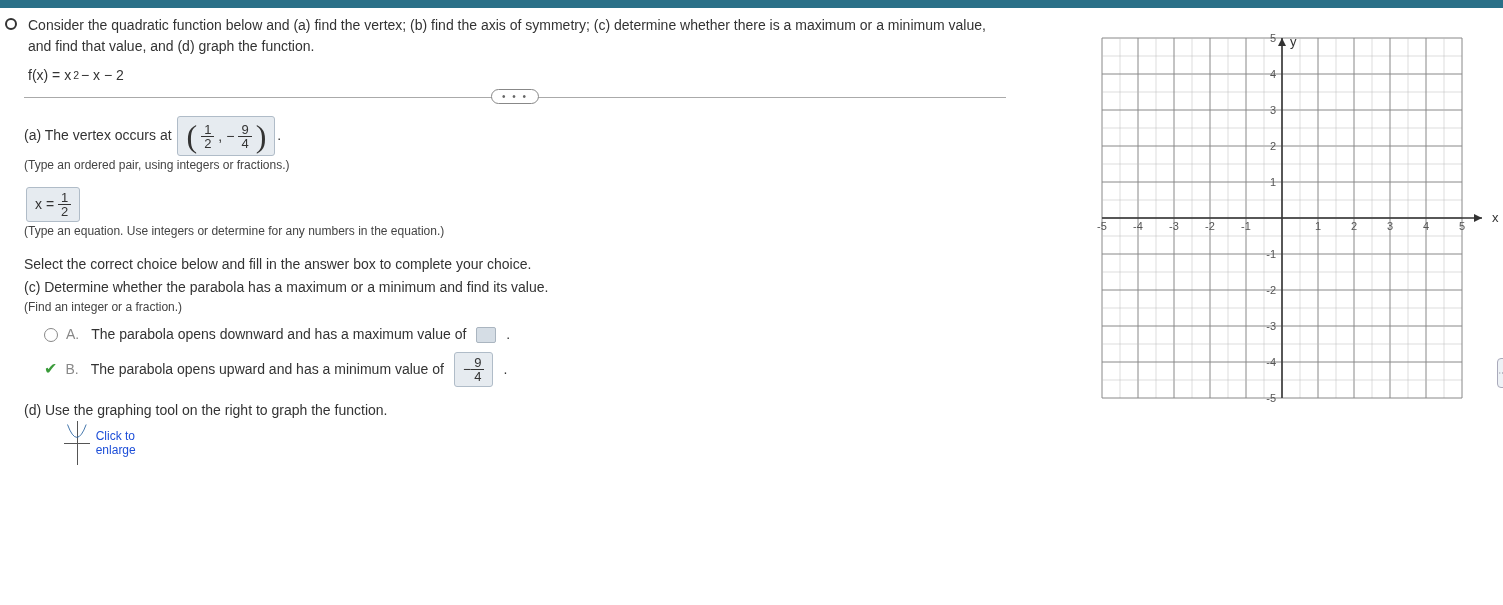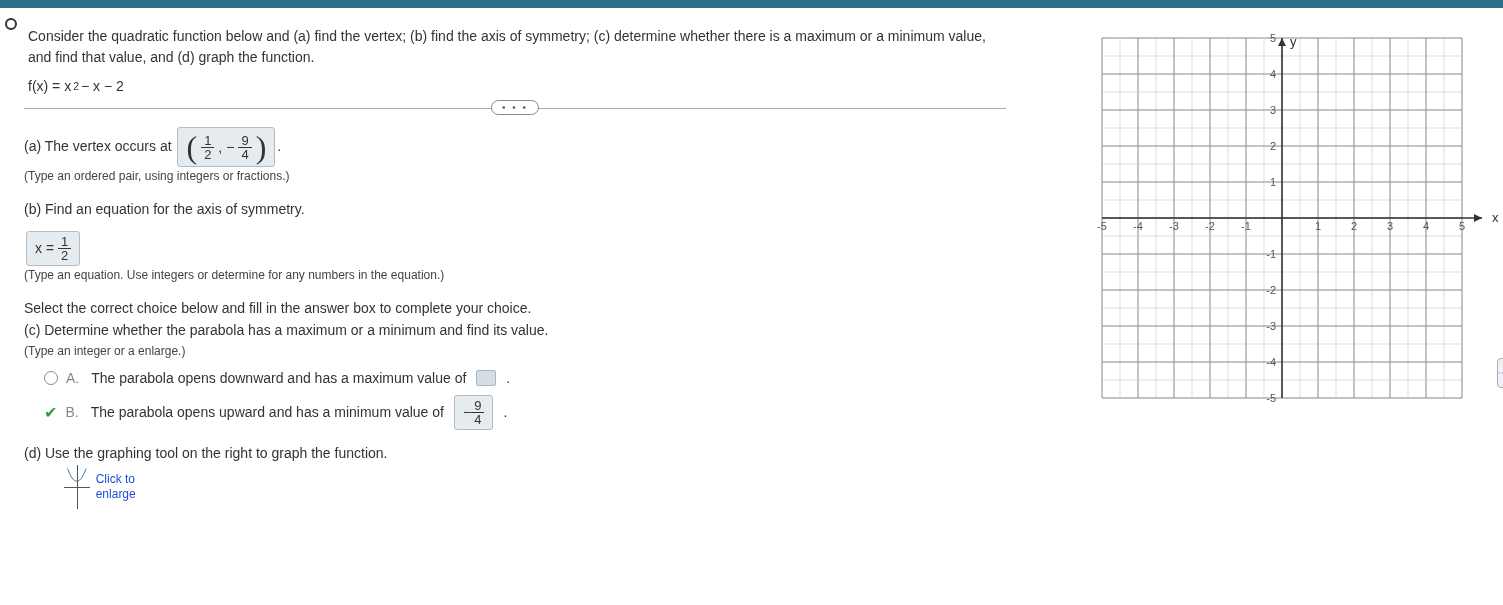--- a/index.html
+++ b/index.html
@@ -1,18 +1,18 @@
 <!DOCTYPE html>
 <html><head>
   <meta charset="utf-8">
   <style>
     * { margin: 0; padding: 0; box-sizing: border-box; }
     body { font-family: Arial, sans-serif; font-size: 14px; color: #333; background: #fff; width: 1503px; height: 605px; overflow: hidden; }
     .page { display: flex; height: 605px; }
-    .left-panel { width: 1030px; padding: 18px 24px; border-top: 8px solid #2a7088; }
+    .left-panel { width: 1030px; padding: 7px 24px; border-top: 8px solid #2a7088; }
     .right-panel { flex: 1; display: flex; justify-content: center; align-items: flex-start; padding-top: 20px; border-top: 8px solid #2a7088; position: relative; }
     .question-text { line-height: 1.5; margin-bottom: 10px; }
     .fx-line { margin: 8px 0 14px 0; display:flex; align-items:center; gap:2px; }
     .fx-line sup { font-size: 0.75em; vertical-align: super; }
     .separator-line { border-top: 1px solid #aaa; margin: 10px 0 18px 0; position: relative; }
     .dots-pill { position: absolute; left: 50%; top: -9px; transform: translateX(-50%); background: #fff; border: 1px solid #888; border-radius: 9px; padding: 1px 10px; font-size: 10px; letter-spacing: 2px; color: #666; cursor: pointer; }
     .part { margin-bottom: 12px; line-height: 1.6; }
     .hint { font-size: 12px; color: #444; }
     .answer-box { display: inline-flex; align-items: center; background: #e6ebf0; border: 1px solid #b0bcc8; border-radius: 3px; padding: 3px 8px; margin: 0 2px; vertical-align: middle; }
     .mini-ans { display: inline-block; min-width: 20px; height: 16px; background: #d5dde5; border: 1px solid #aab5c0; border-radius: 2px; vertical-align: middle; margin: 0 2px; }
@@ -76,37 +76,36 @@
               <span class="num">9</span>
               <span class="den">4</span>
             </span>
           <span class="paren">)</span>
         </span>
       </span>.
       <div class="hint">(Type an ordered pair, using integers or fractions.)</div>
     </div>
 
     <div class="part">
-      <div>(b) Find an equation for the axis of symmetry.</div>
       <div style="margin-top:10px;">
         <span class="answer-box">
           <span style="margin-right:4px;">x =</span>
           <span class="frac">
               <span class="num">1</span>
               <span class="den">2</span>
             </span>
         </span>
       </div>
       <div class="hint">(Type an equation. Use integers or determine for any numbers in the equation.)</div>
     </div>
 
     <div class="part">
       <div>Select the correct choice below and fill in the answer box to complete your choice.</div>
       <div>(c) Determine whether the parabola has a maximum or a minimum and find its value.</div>
-      <div class="hint">(Type an integer or a enlarge.)</div>
+      <div class="hint">(Find an integer or a fraction.)</div>
 
       <div class="choice-row">
         <span class="radio-circle"></span>
         <span class="choice-letter">A.</span>
         <span>The parabola opens downward and has a maximum value of</span>
         <span class="mini-ans"></span>.
       </div>
 
       <div class="choice-row">
         <span class="check-icon">✔</span>

